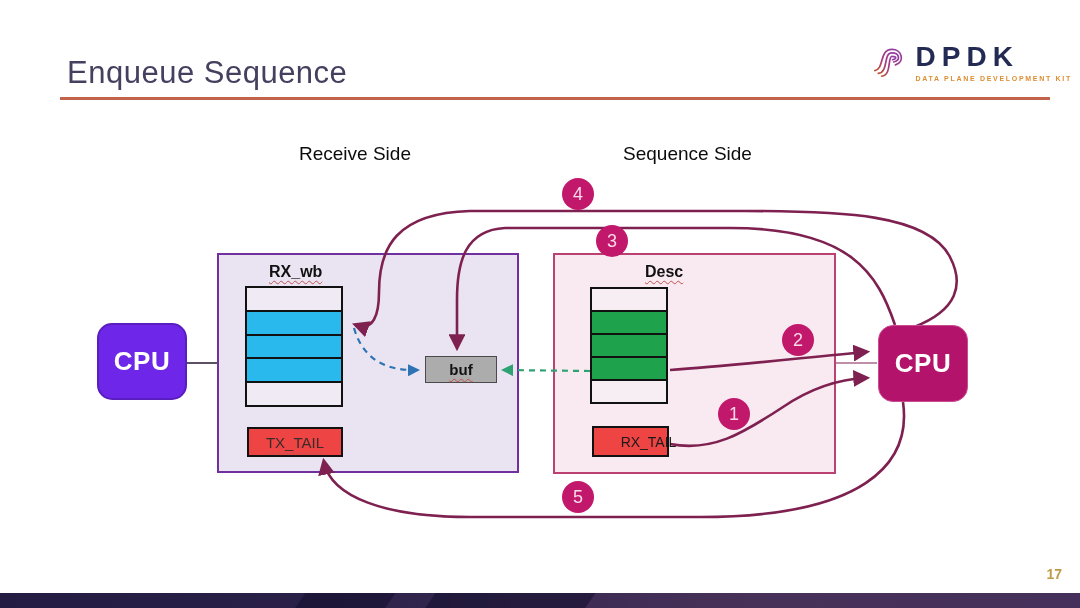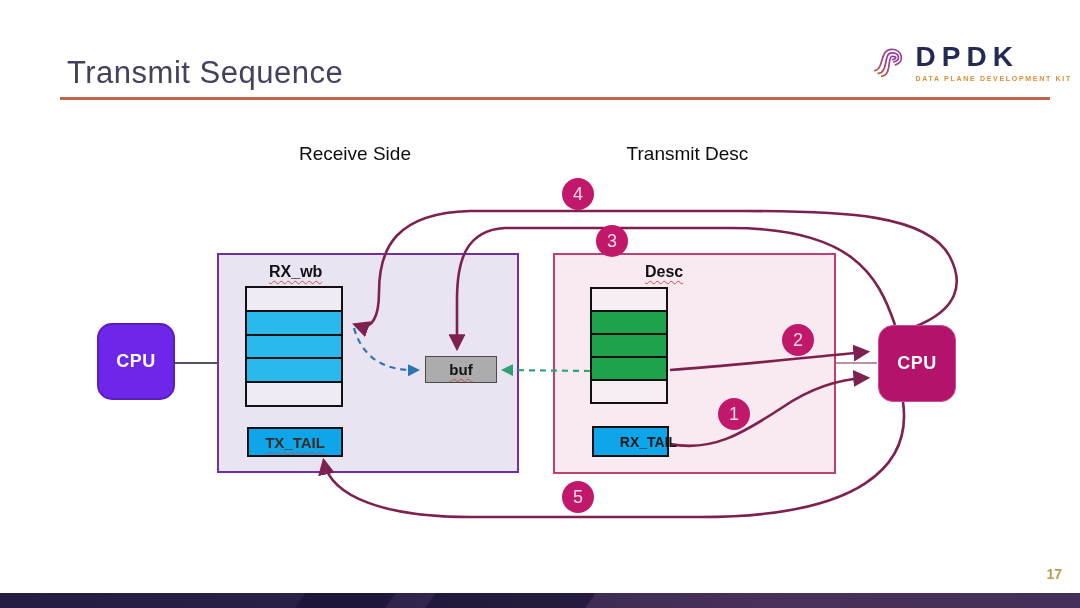--- a/index.html
+++ b/index.html
@@ -27,22 +27,22 @@
   .section-label { font-weight:400; font-size:19px; color:#0c0c0c; text-align:center; }
   .receive-label  { left:260px; top:143px; width:190px; }
   .transmit-label { left:590px; top:143px; width:195px; }
 
   
   .receive-box  { left:217px; top:253px; width:302px; height:220px; background:#EAE4F2; border:2px solid #7030A0; }
   .transmit-box { left:553px; top:253px; width:283px; height:221px; background:#F9E9F1; border:2px solid #BB4173; }
 
   
   .cpu {
-    width:78px; height:77px; border-radius:15px; display:flex; align-items:center; justify-content:center;
-    color:#fff; font-weight:700; font-size:18px; letter-spacing:0.5px;
+    width:90px; height:77px; border-radius:15px; display:flex; align-items:center; justify-content:center;
+    color:#fff; font-weight:700; font-size:26px; letter-spacing:0.5px;
   }
   .cpu-left  { left:97px;  top:323px; background:#6E26E8; border:2px solid #5A1DC0; }
   .cpu-right { left:878px; top:325px; background:#B4136B; border:1px solid #C94B92; }
   .cpu-connector { left:175px; top:362px; width:43px; height:2px; background:#5C5066; }
 
   
   .stack { border:2px solid #111; display:flex; flex-direction:column; }
   .stack .stack-row { flex:1; }
   .stack .stack-row + .stack-row { border-top:2px solid #111; }
   .rxwb-stack { left:245px; top:286px; width:98px; height:121px; }
@@ -50,22 +50,22 @@
   .stack-label { font-weight:700; font-size:16px; color:#111;margin-left:17px; }
   .rxwb-label { left:252px; top:263px; }
   .desc-label { left:628px; top:263px; }
   .squiggle {
     text-decoration-line:underline; text-decoration-style:wavy;
     text-decoration-color:#C0504D; text-decoration-thickness:1px; text-underline-offset:3px;
   }
 
   
   .tail-reg {
-    background:#0ea5e9; border:2px solid #111; display:flex; align-items:center; justify-content:center;
-    font-weight:700;
+    background:#ef4444; border:2px solid #111; display:flex; align-items:center; justify-content:center;
+    font-weight:400;
   }
   .tx-tail { left:247px; top:427px; width:96px; height:30px; font-size:15px; color:#3B2B2B; }
   .rx-tail { left:592px; top:426px; width:77px; height:31px; font-size:14px; color:#1a1a1a;padding-left:36px; }
 
   
   .buf-box {
     left:425px; top:356px; width:72px; height:27px; background:#ACACAC; border:1.5px solid #4a4a4a;
     display:flex; align-items:center; justify-content:center; font-weight:700; font-size:15px; color:#111;
   }
 
@@ -90,21 +90,21 @@
     background:linear-gradient(100deg,#241C42 0%,#2A2048 30%,#3A2A52 48%,#483159 70%,#44305A 100%);
     background-color:#342650;
   }
   .footer-streak { position:absolute; top:-4px; height:24px; background:rgba(18,14,44,0.55); transform:skewX(-35deg); }
   .streak-a { left:300px; width:90px; }
   .streak-b { left:430px; width:160px; }
 </style>
 </head>
 <body>
 
-<div class="abs slide-title">Transmit Sequence</div>
+<div class="abs slide-title">Enqueue Sequence</div>
 <div class="abs title-underline"></div>
 
 <div class="abs logo-wrap">
   <svg width="54" height="56" viewBox="0 0 64 60">
     <defs>
       <linearGradient id="swirlGrad" x1="0" y1="1" x2="1" y2="0">
         <stop offset="0" stop-color="#C0532F"></stop>
         <stop offset="0.4" stop-color="#A63D7E"></stop>
         <stop offset="1" stop-color="#8F3DA8"></stop>
       </linearGradient>
@@ -115,21 +115,21 @@
       <path d="M17 55 C35 53 27 20 35 20 C43 20 44 24 36 26"></path>
     </g>
   </svg>
   <div class="logo-text">
     <span class="logo-wordmark">DPDK</span>
     <span class="logo-tagline">DATA PLANE DEVELOPMENT KIT</span>
   </div>
 </div>
 
 <div class="abs section-label receive-label">Receive Side</div>
-<div class="abs section-label transmit-label">Transmit Desc</div>
+<div class="abs section-label transmit-label">Sequence Side</div>
 
 <div class="abs receive-box"></div>
 <div class="abs transmit-box"></div>
 
 <svg class="abs arrows-layer" viewBox="0 0 1080 608">
   <defs>
     <marker id="mMaroon" viewBox="0 0 10 10" refX="7.5" refY="5" markerWidth="6.5" markerHeight="6.5" orient="auto-start-reverse">
       <path d="M0 0 L10 5 L0 10 z" fill="#7E2150"></path>
     </marker>
     <marker id="mBlue" viewBox="0 0 10 10" refX="7.5" refY="5" markerWidth="5.5" markerHeight="5.5" orient="auto-start-reverse">

